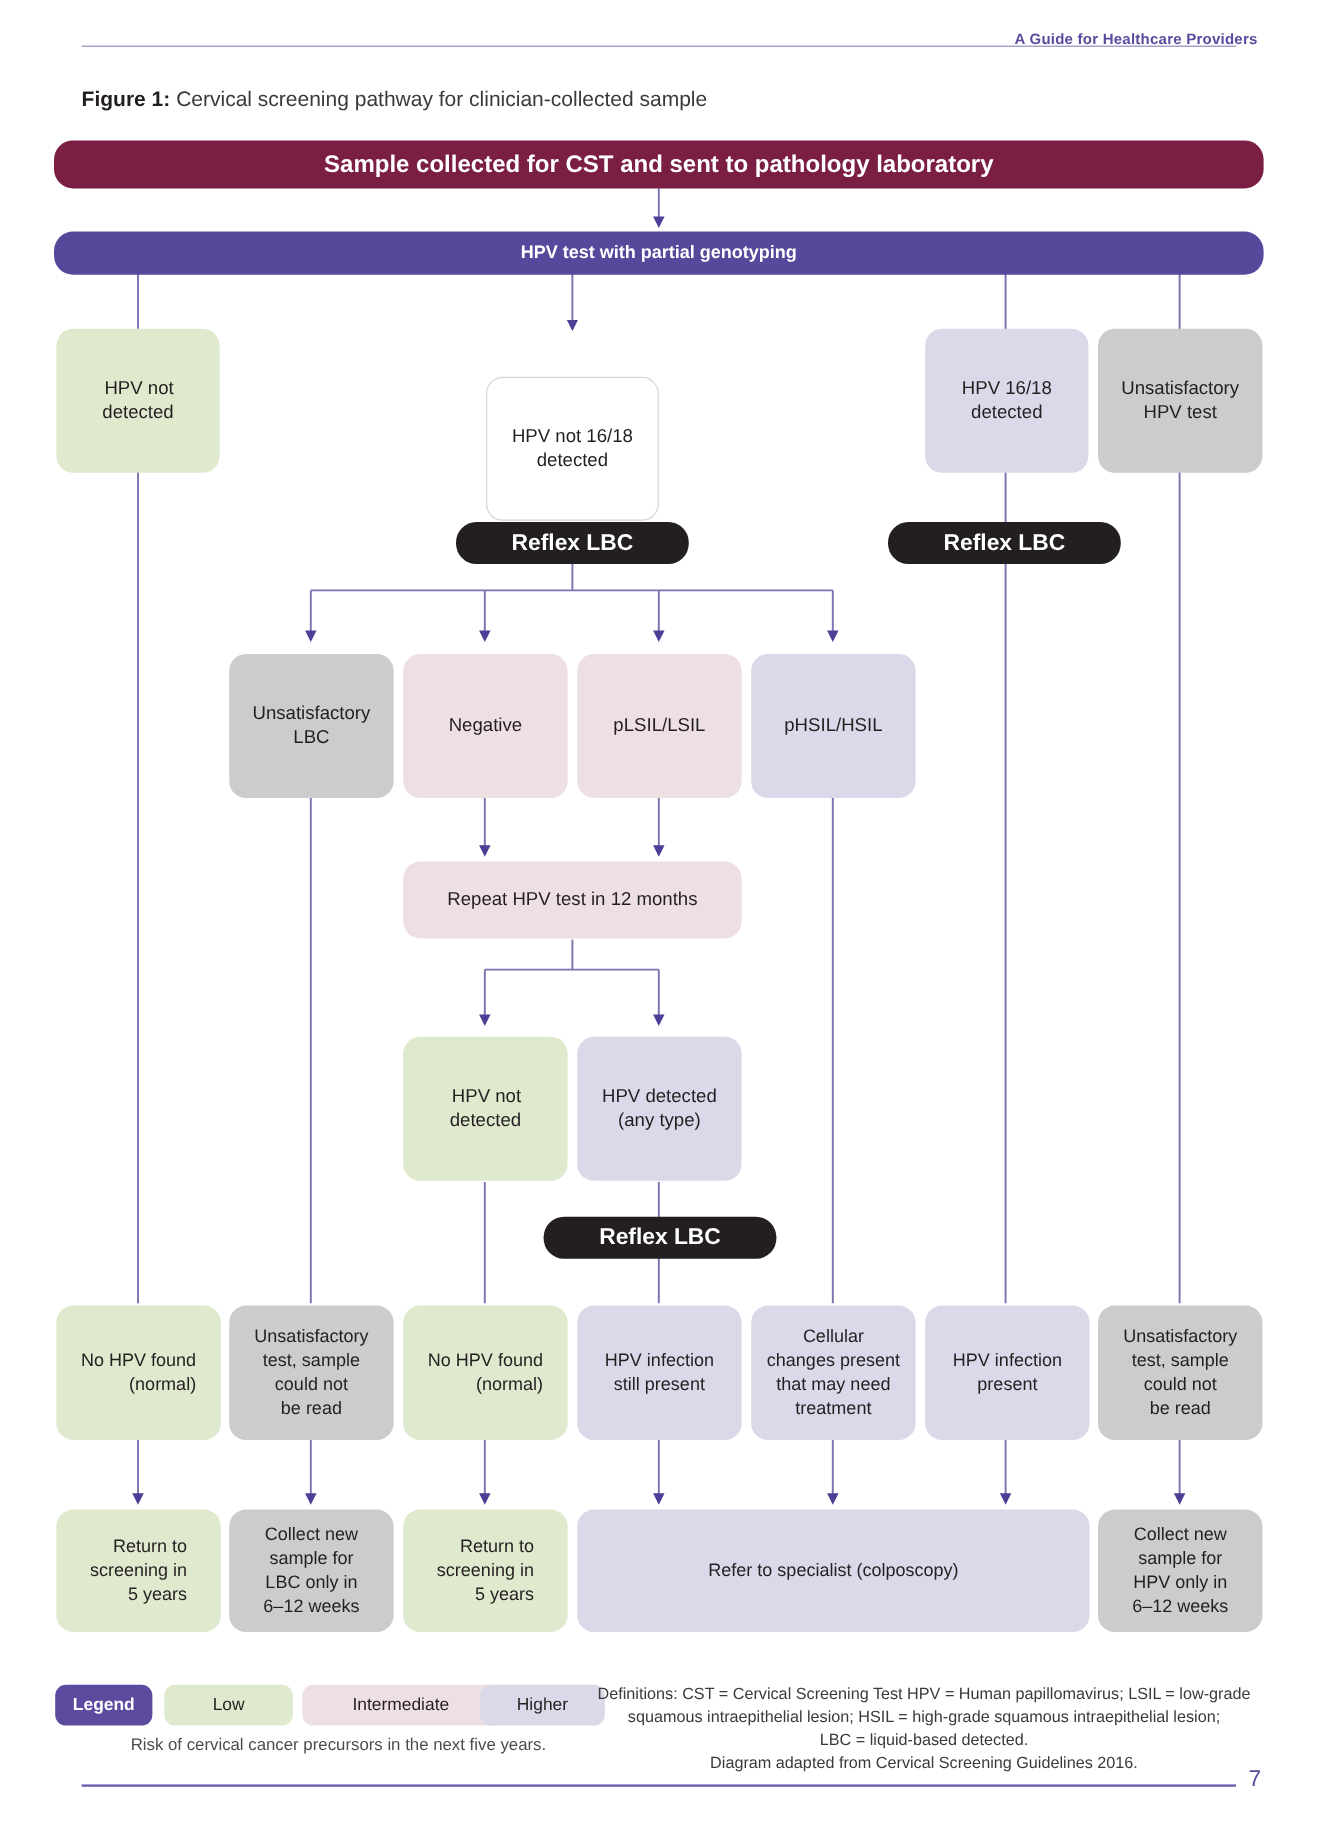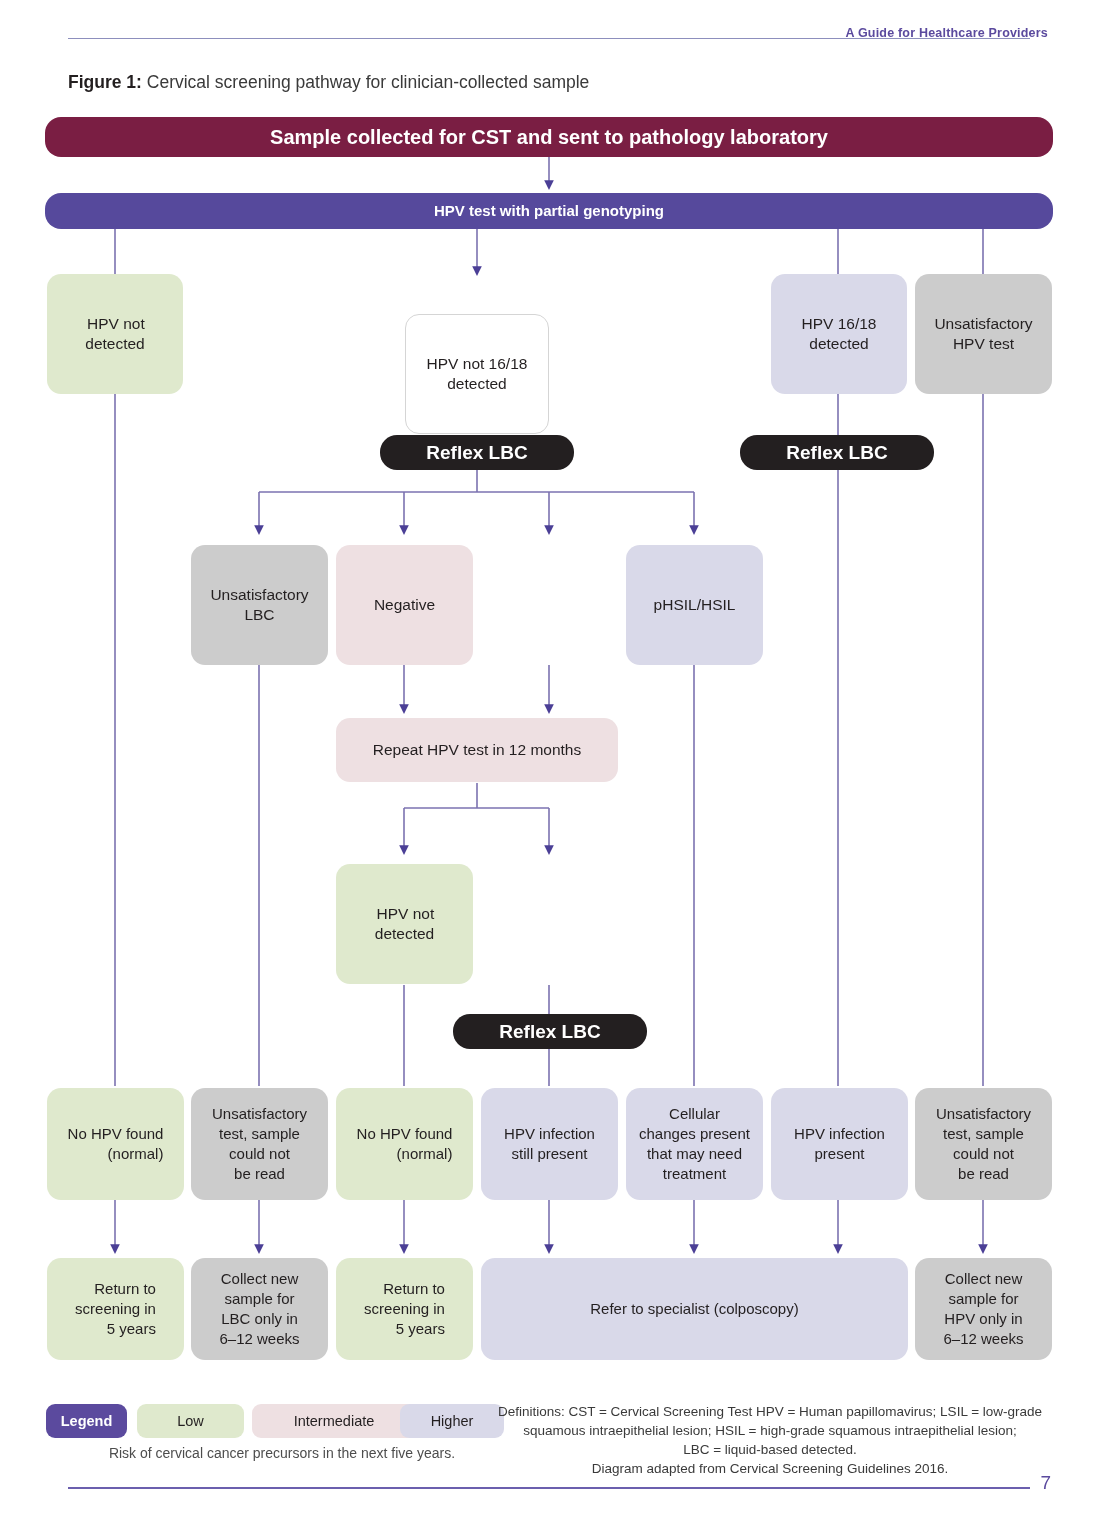--- a/index.html
+++ b/index.html
@@ -179,28 +179,31 @@
 
   <div class="node c-black" style="left:380px;top:435px;width:194px;height:35px;">Reflex LBC</div>
 
   <div class="node c-black" style="left:740px;top:435px;width:194px;height:35px;">Reflex LBC</div>
 
   <div class="node c-grey" style="left:191px;top:545px;width:137px;height:120px;white-space:pre-line;">Unsatisfactory
 LBC</div>
 
   <div class="node c-pink" style="left:336px;top:545px;width:137px;height:120px;">Negative</div>
 
+  <div class="node c-pink" style="left:481px;top:545px;width:137px;height:120px;">pLSIL/LSIL</div>
 
   <div class="node c-blue" style="left:626px;top:545px;width:137px;height:120px;">pHSIL/HSIL</div>
 
   <div class="node c-pink" style="left:336px;top:718px;width:282px;height:64px;">Repeat HPV test in 12 months</div>
 
   <div class="node c-green" style="left:336px;top:864px;width:137px;height:120px;white-space:pre-line;">HPV not
 detected</div>
 
+  <div class="node c-blue" style="left:481px;top:864px;width:137px;height:120px;white-space:pre-line;">HPV detected
+(any type)</div>
 
   <div class="node c-black" style="left:453px;top:1014px;width:194px;height:35px;">Reflex LBC</div>
 
   <div class="node c-green small" style="left:47px;top:1088px;width:137px;height:112px;white-space:pre-line;">No HPV found
 (normal)</div>
 
   <div class="node c-grey small" style="left:191px;top:1088px;width:137px;height:112px;white-space:pre-line;">Unsatisfactory
 test, sample
 could not
 be read</div>

